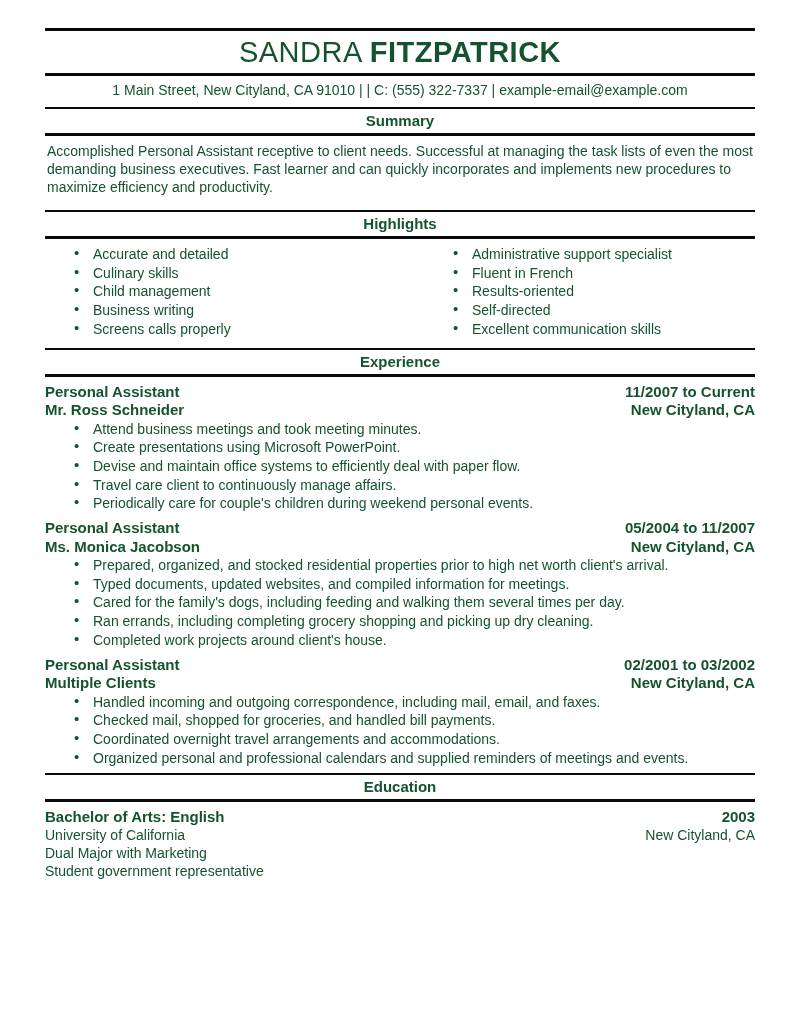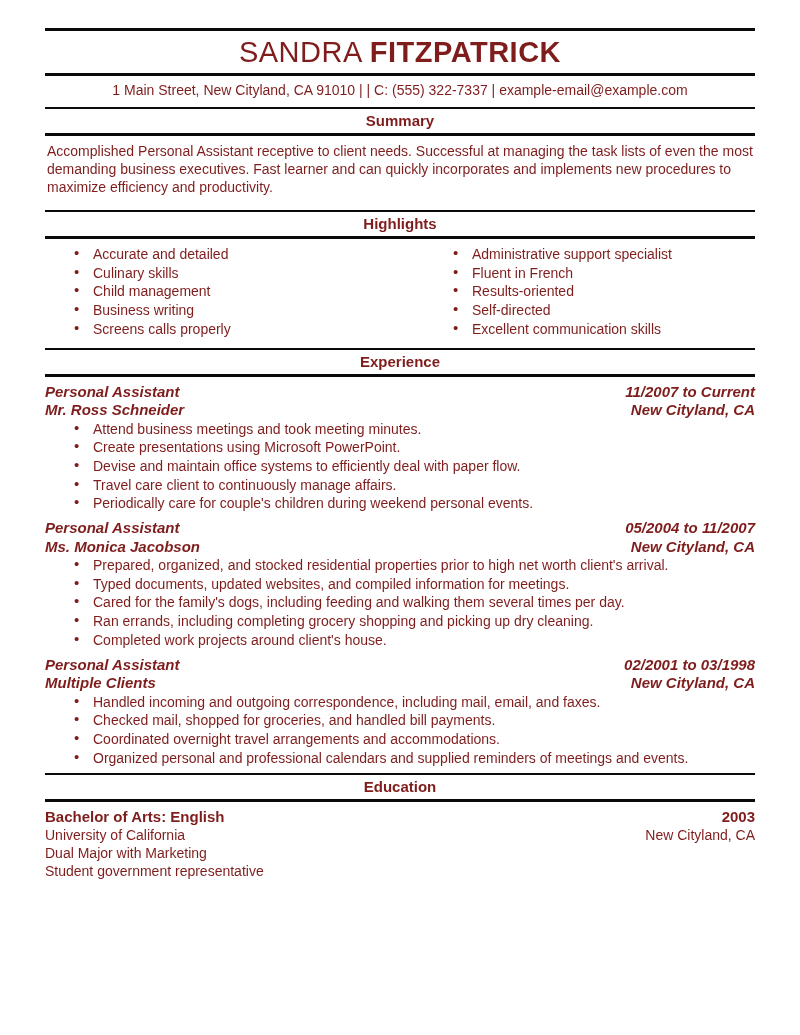--- a/index.html
+++ b/index.html
@@ -1,18 +1,18 @@
 <!DOCTYPE html>
 <html><head>
 <meta charset="utf-8">
 <style>
   html,body{margin:0;padding:0;background:#fff;}
   .page{
     width:800px;height:1035px;background:#ffffff;overflow:hidden;
-    font-family:"Liberation Sans","DejaVu Sans",sans-serif;color:#7f1d1d;
+    font-family:"Liberation Sans","DejaVu Sans",sans-serif;color:#14532d;
     position:relative;
   }
   .content{margin:0 45px;}
   .rule{height:3px;background:#0a0a0a;}
   .rule-top{margin-top:28px;}
   .name{ text-align:center;font-size:29px;line-height:33px;margin:5px 0 4px;letter-spacing:.5px;white-space:nowrap;}
   .name .first{font-weight:400;}
   .name .last{font-weight:700;}
   .contact{text-align:center;font-size:14px;line-height:17px;padding:6px 0 8px;}
   .sec-head{
@@ -21,21 +21,21 @@
     padding:3px 0 4px;
   }
   .summary-text{font-size:14px;line-height:18px;margin:6px 2px 14px;}
   .hl-row{display:flex;margin:6px 0 9px;gap:48px;}
   .hl-col{width:50%;}
   ul{list-style:none;margin:0;padding:0;}
   li.b{position:relative;padding-left:48px;font-size:14px;line-height:18.7px;}
   li.b::before{content:"\2022";position:absolute;left:29px;top:-1px;font-size:15px;}
   .exp-wrap{margin-top:6px;}
   .job{margin-bottom:6px;}
-  .job-head{display:flex;justify-content:space-between;font-style:italic;}
+  .job-head{display:flex;justify-content:space-between;}
   .jh-left,.jh-right{font-weight:700;font-size:15px;line-height:18.5px;}
   .jh-right{text-align:right;white-space:nowrap;}
   .edu{display:flex;justify-content:space-between;margin-top:6px;}
   .edu-left{font-size:14px;line-height:18px;}
   .edu-left .degree{font-weight:700;font-size:15px;}
   .edu-right{text-align:right;font-size:14px;line-height:18px;}
   .edu-right .year{font-weight:700;font-size:15px;}
 </style>
 </head>
 <body>
@@ -122,21 +122,21 @@
         </ul>
       </div>
 
       <div class="job">
         <div class="job-head">
           <div class="jh-left">
             <div>Personal Assistant</div>
             <div>Multiple Clients</div>
           </div>
           <div class="jh-right">
-            <div>02/2001 to 03/1998</div>
+            <div>02/2001 to 03/2002</div>
             <div>New Cityland, CA</div>
           </div>
         </div>
         <ul>
           <li class="b">Handled incoming and outgoing correspondence, including mail, email, and faxes.</li>
           <li class="b">Checked mail, shopped for groceries, and handled bill payments.</li>
           <li class="b">Coordinated overnight travel arrangements and accommodations.</li>
           <li class="b">Organized personal and professional calendars and supplied reminders of meetings and events.</li>
         </ul>
       </div>

